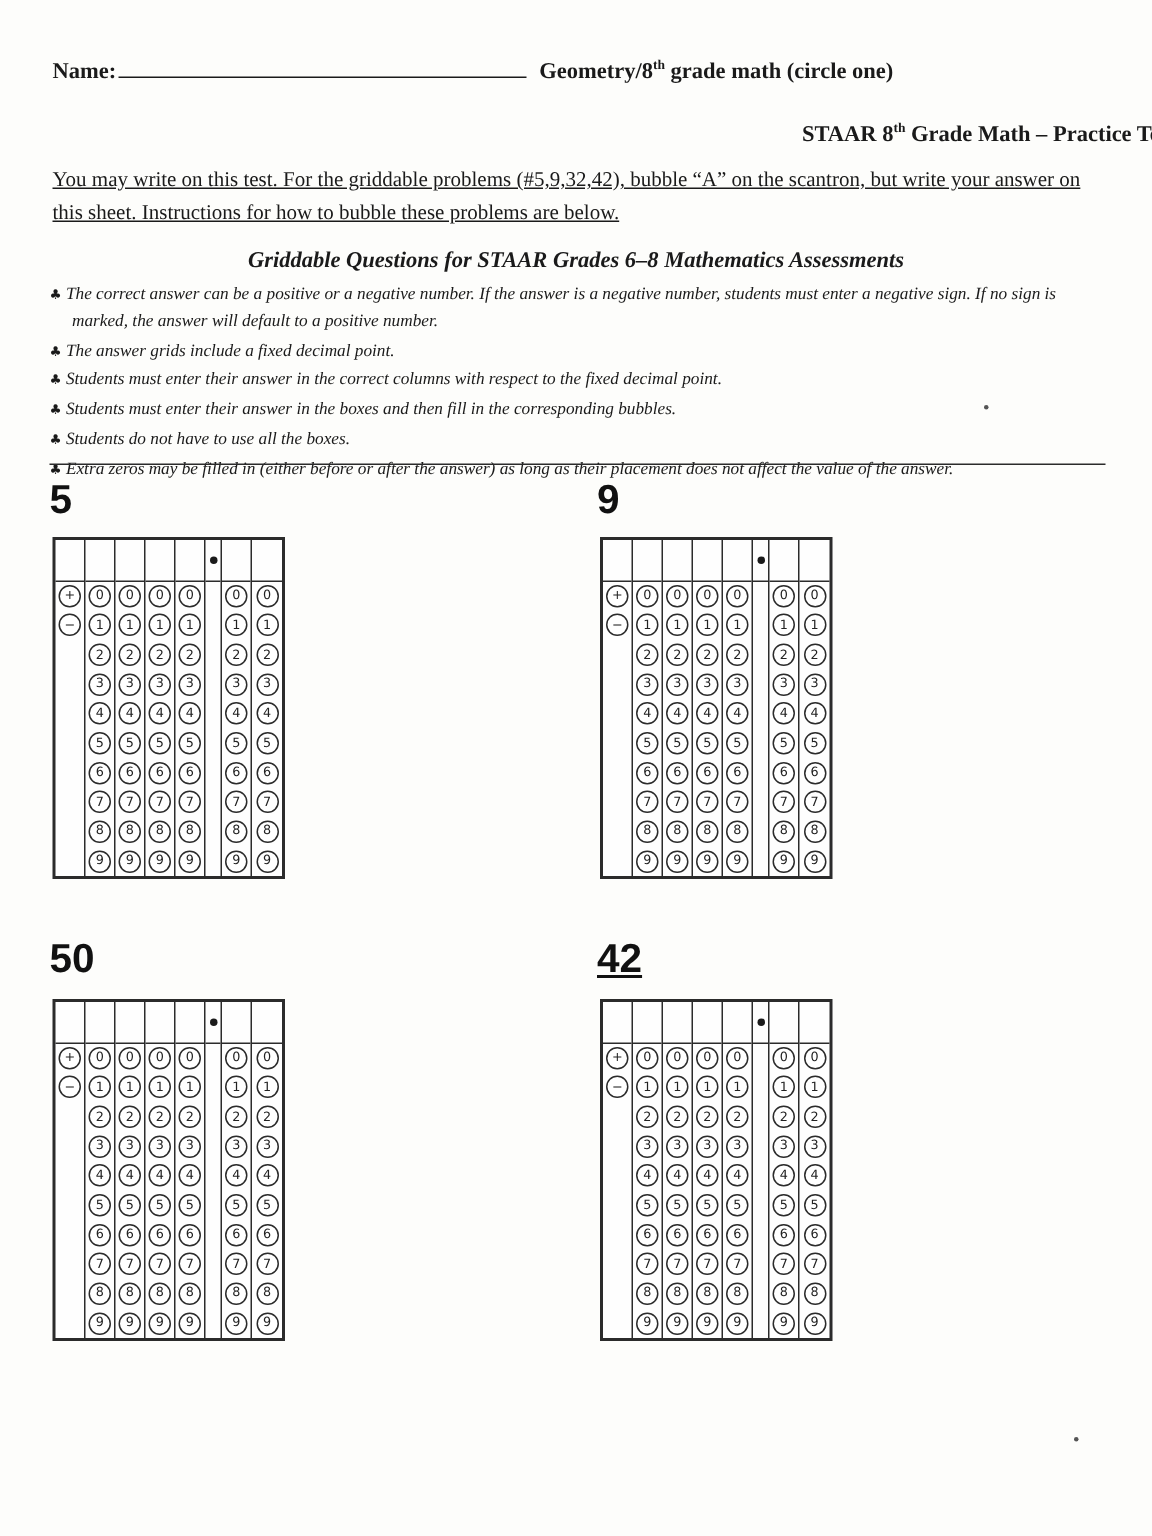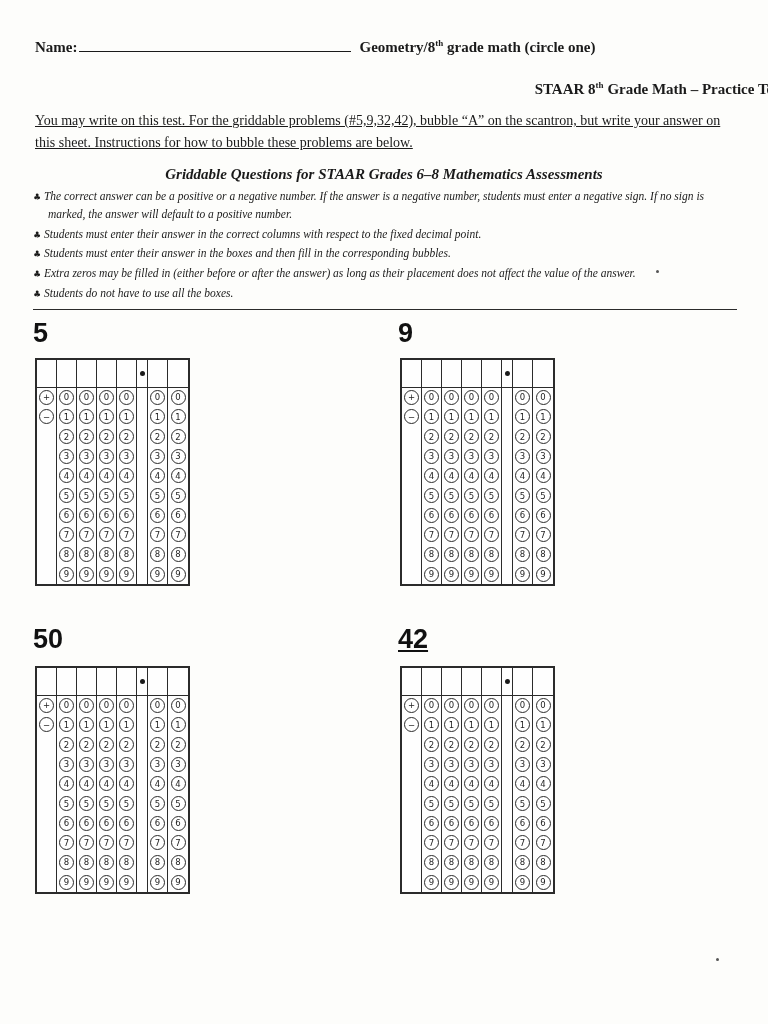--- a/index.html
+++ b/index.html
@@ -103,24 +103,25 @@
 
   <div class="title"><span>STAAR 8</span><sup>th</sup><span> Grade Math – Practice Test</span>
   </div>
 
   <p class="intro">You may write on this test. For the griddable problems (#5,9,32,42), bubble “A” on the scantron, but write your answer on this sheet. Instructions for how to bubble these problems are below.</p>
 
   <div class="grid-heading">Griddable Questions for STAAR Grades 6–8 Mathematics Assessments</div>
 
   <ul class="bullets">
     <li><span class="marker">♣</span> <span>The correct answer can be a positive or a negative number. If the answer is a negative number, students must enter a negative sign. If no sign is marked, the answer will default to a positive number.</span></li>
+    <li><span class="marker">♣</span> <span>The answer grids include a fixed decimal point.</span></li>
     <li><span class="marker">♣</span> <span>Students must enter their answer in the correct columns with respect to the fixed decimal point.</span></li>
     <li><span class="marker">♣</span> <span>Students must enter their answer in the boxes and then fill in the corresponding bubbles.</span></li>
+    <li><span class="marker">♣</span> <span>Students do not have to use all the boxes.</span></li>
     <li><span class="marker">♣</span> <span>Extra zeros may be filled in (either before or after the answer) as long as their placement does not affect the value of the answer.</span></li>
-    <li><span class="marker">♣</span> <span>Students do not have to use all the boxes.</span></li>
   </ul>
 
   <div class="divider"></div>
 
   <div class="q-label" style="left:33px;  top:318px;">5</div>
   <div class="q-label" style="left:398px; top:318px;">9</div>
   <div class="q-label" style="left:33px;  top:624px;">50</div>
   <div class="q-label" style="left:398px; top:624px;text-decoration:underline;">42</div>
 
   <div class="answer-grid" style="left:35px;  top:358px;">

